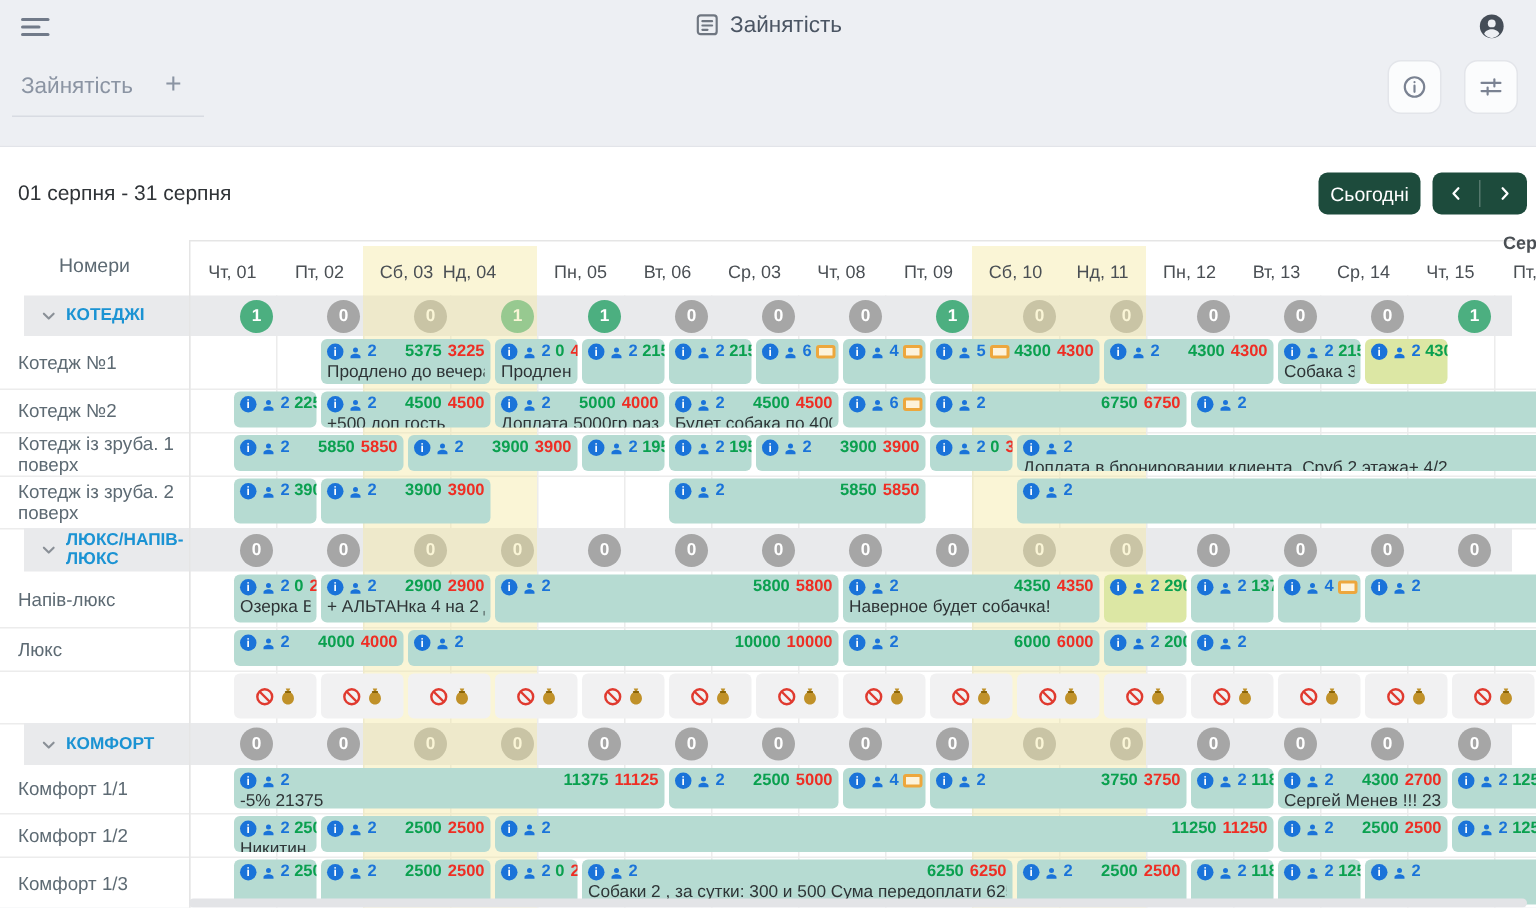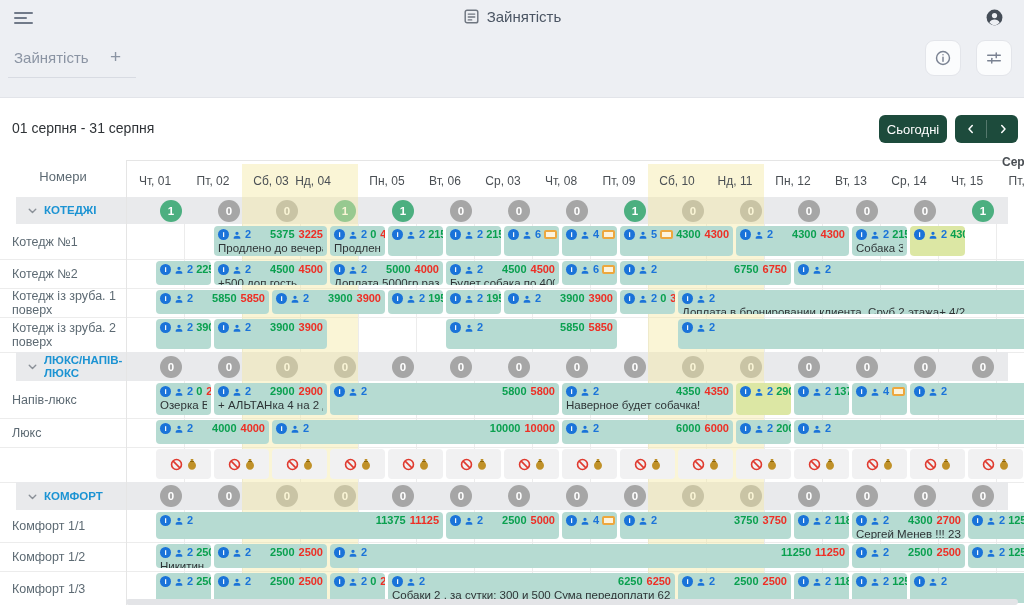--- a/index.html
+++ b/index.html
@@ -786,20 +786,21 @@
           <div class="ib">i</div>
           <svg class="pi" viewBox="0 0 24 24">
             <path d="M12 12a4 4 0 1 0 0-8 4 4 0 0 0 0 8zm0 2c-3.3 0-8 1.7-8 4.5V21h16v-2.5c0-2.8-4.7-4.5-8-4.5z"></path>
           </svg>
           <div class="gn">2</div>
           <div class="pr pr-right">
             <div class="pg">11375</div>
             <div class="pd">11125</div>
           </div>
         </div>
+        <div class="nt">-5% 21375</div>
       </div>
       <div class="bk" style="left: 446px; width: 113px; top: 359px; height: 27px;">
         <div class="l1">
           <div class="ib">i</div>
           <svg class="pi" viewBox="0 0 24 24">
             <path d="M12 12a4 4 0 1 0 0-8 4 4 0 0 0 0 8zm0 2c-3.3 0-8 1.7-8 4.5V21h16v-2.5c0-2.8-4.7-4.5-8-4.5z"></path>
           </svg>
           <div class="gn">2</div>
           <div class="pr pr-right">
             <div class="pg">2500</div>

